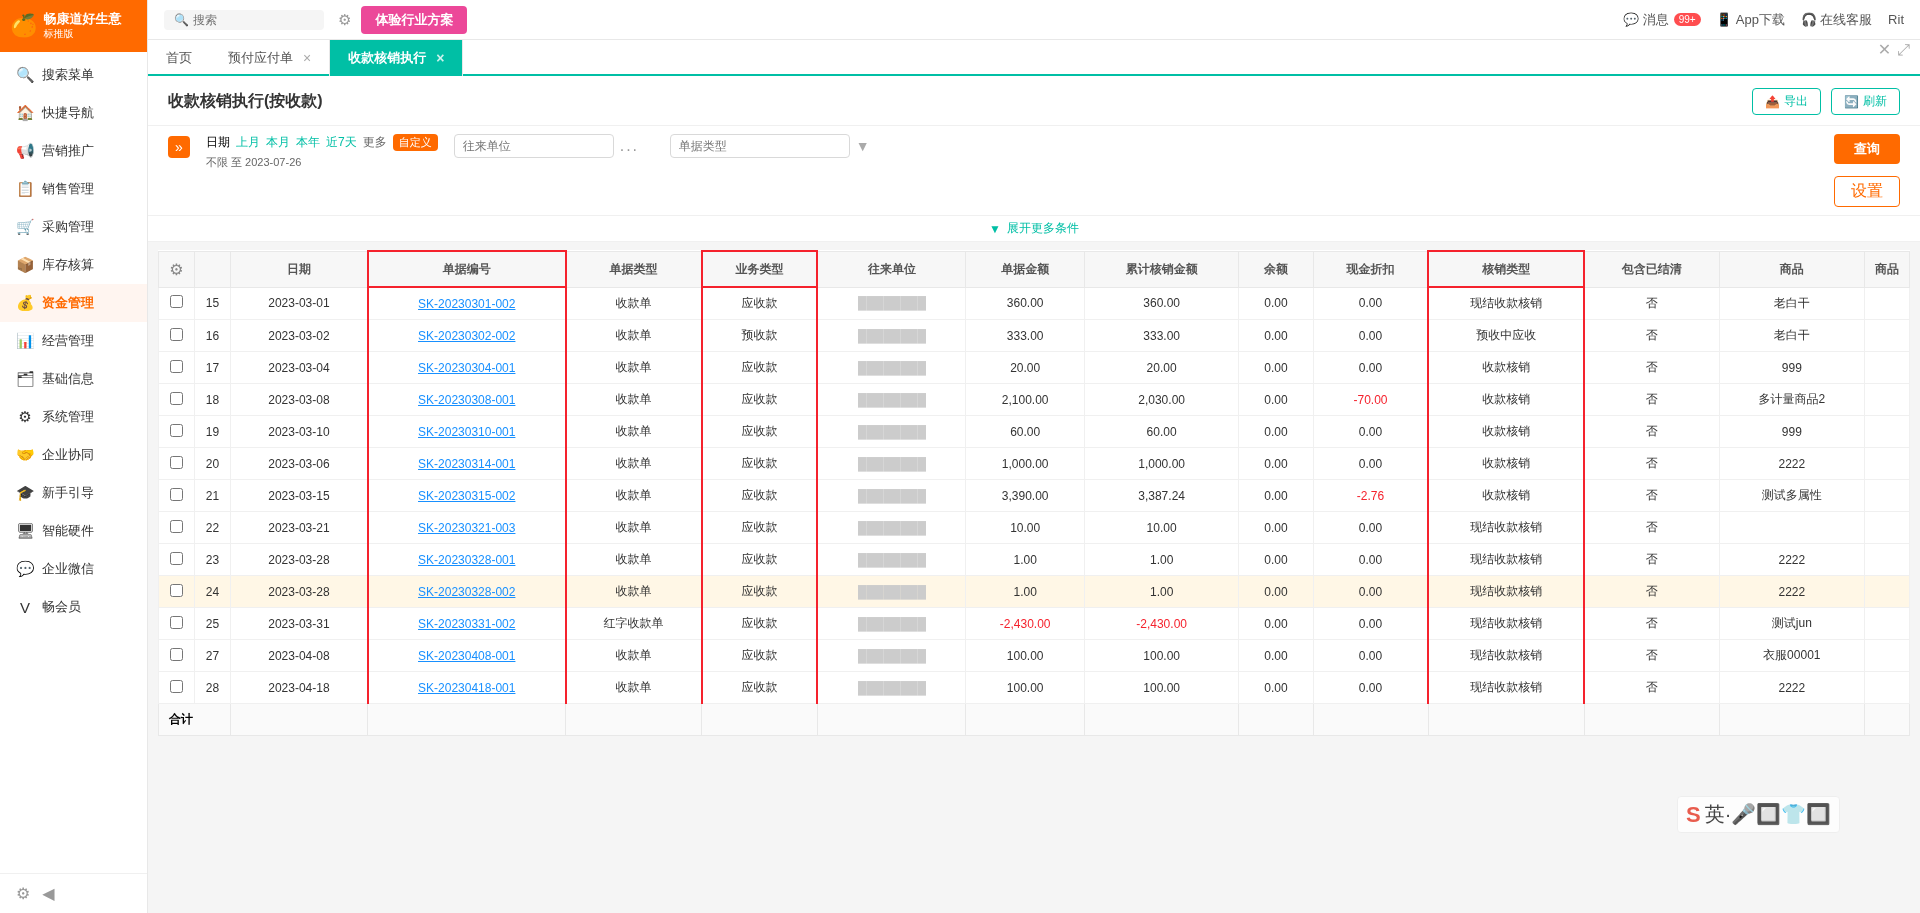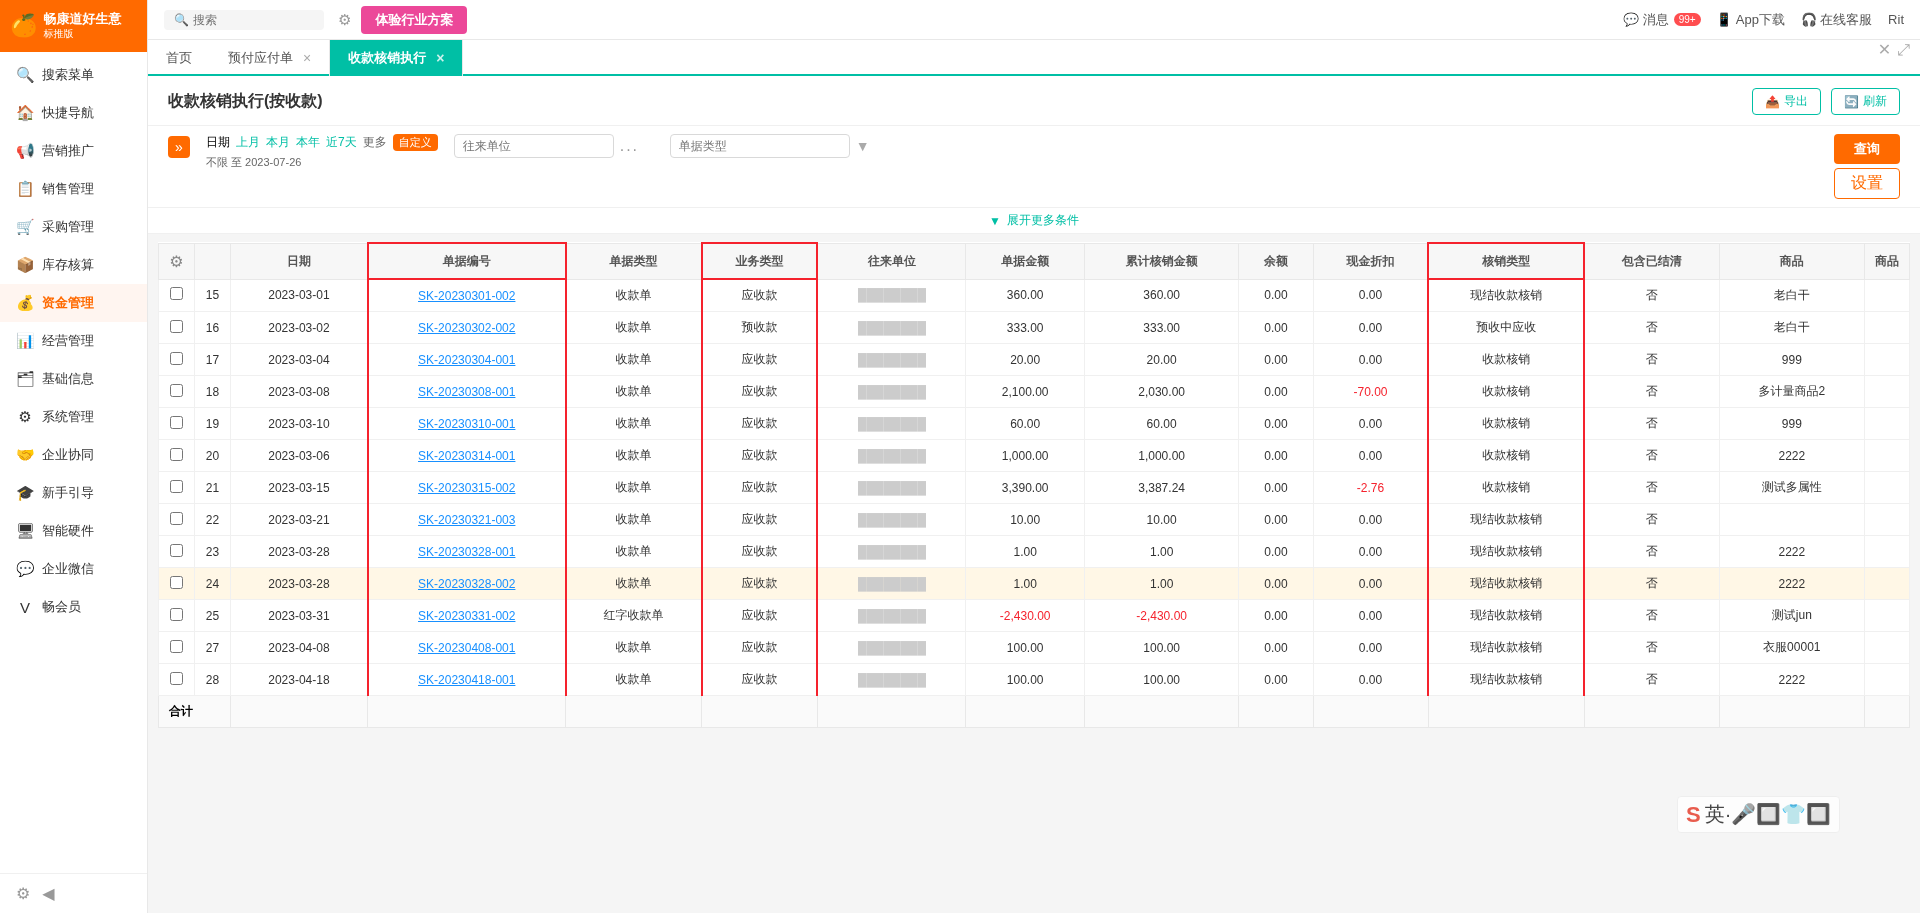--- a/index.html
+++ b/index.html
@@ -249,21 +249,21 @@
         <div class="filter-date-range">不限 至 2023-07-26</div>
       </div>
       <div class="filter-unit">
         <input type="text" placeholder="往来单位" style="">
         <span class="filter-dots">...</span>
       </div>
       <div class="filter-billtype">
         <input type="text" style="border: 1px solid rgb(217, 217, 217); border-radius: 4px; padding: 4px 8px; font-size: 12px; color: rgb(153, 153, 153); width: 180px; outline: none;" placeholder="单据类型">
         <span style="color:#aaa;cursor:pointer;font-size:14px;">▼</span>
       </div>
-      <div style="display:flex;flex-direction:column;gap:0;margin-left:auto;">
+      <div style="display:flex;flex-direction:column;gap:8px;margin-left:auto;">
         <button class="btn-query">查询</button>
         <button class="btn-settings">设置</button>
       </div>
     </div>
 
     <div class="filter-expand-row">
       <span>▼</span>
       <span>展开更多条件</span>
     </div>
 

